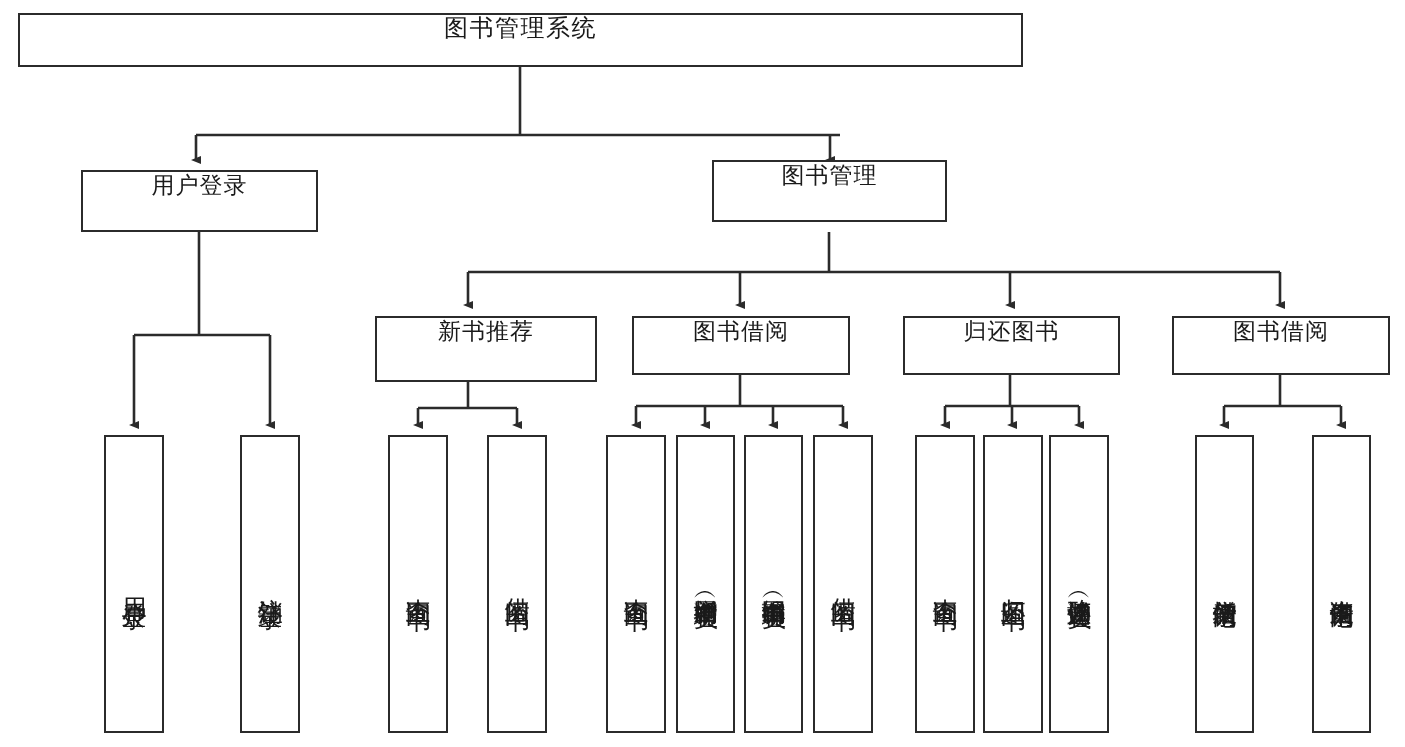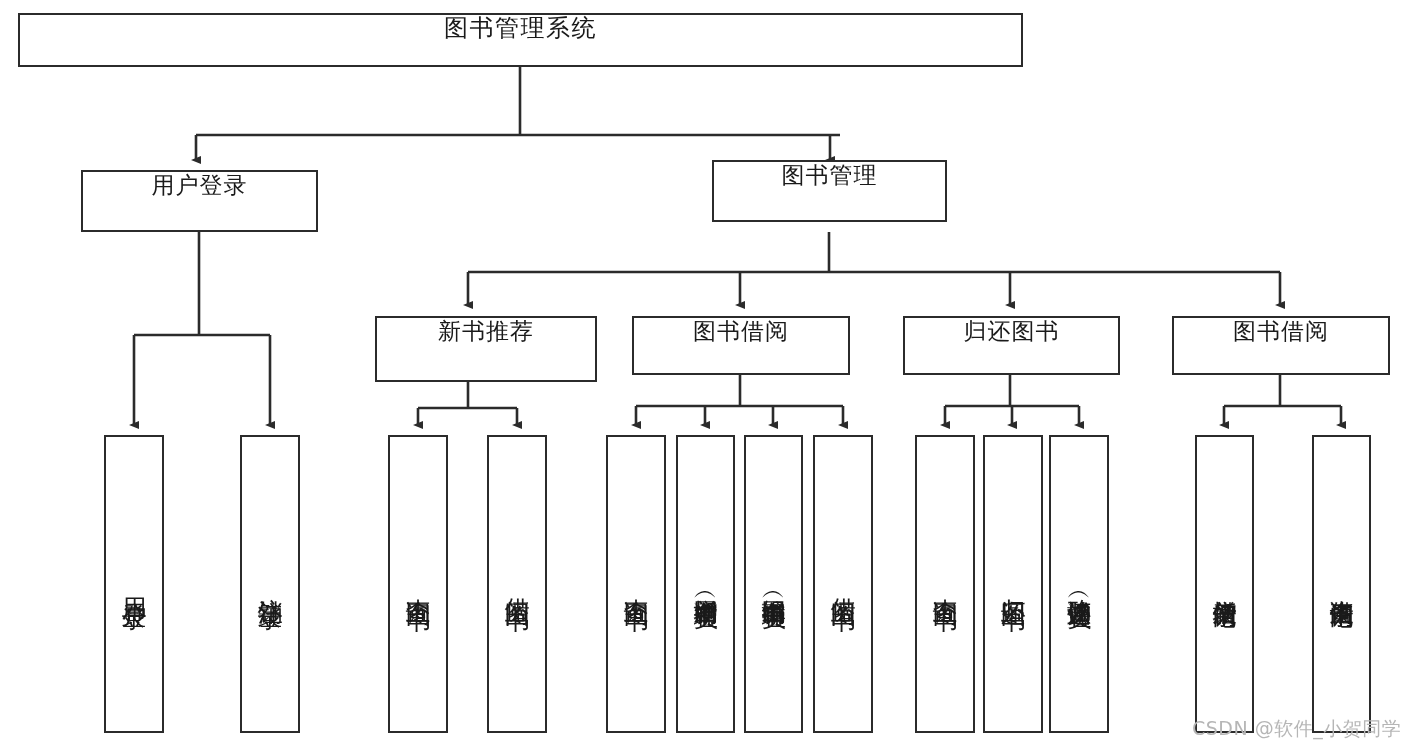--- a/index.html
+++ b/index.html
@@ -169,14 +169,13 @@
     <span class="lbl">确认归还（管理员）</span>
   </div>
 
   <div class="node v-node long" style="left:1195px;top:435px;width:59px;height:298px;">
     <span class="lbl">新增借阅记录</span>
   </div>
   <div class="node v-node long" style="left:1312px;top:435px;width:59px;height:298px;">
     <span class="lbl">查询借阅记录</span>
   </div>
 
-  <div class="watermark" style="left:1192px;top:716px;">CSDN @软件_小贺同学</div>
 </div>
 
 </body></html>

